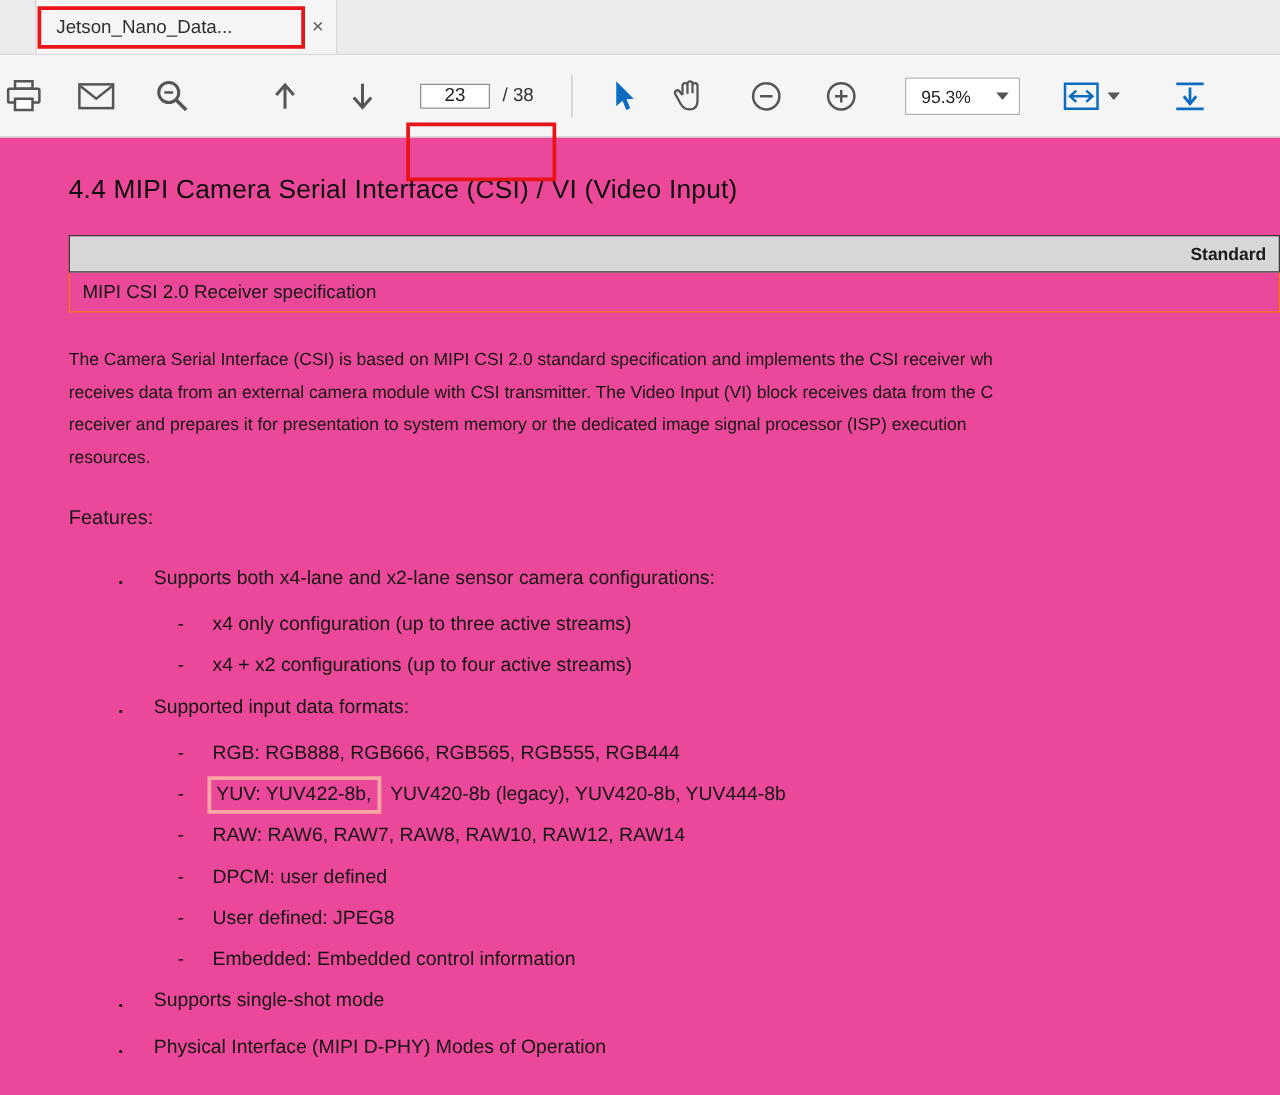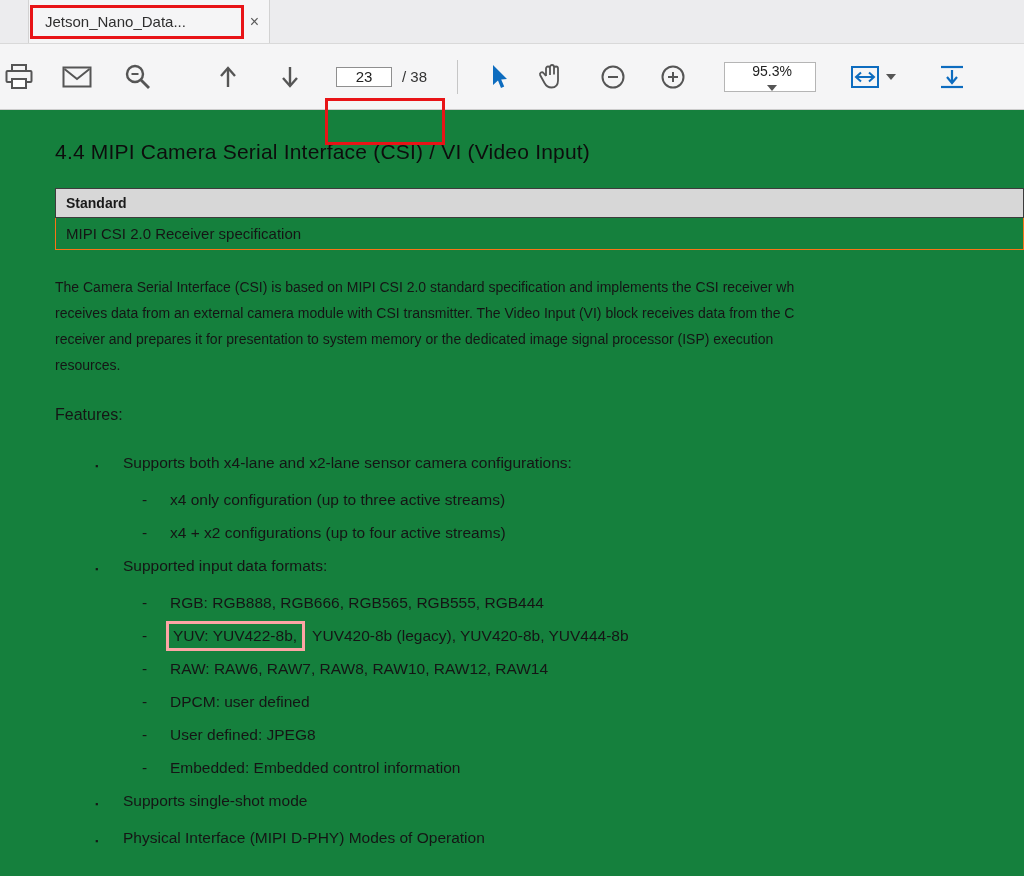--- a/index.html
+++ b/index.html
@@ -1,18 +1,18 @@
 <!DOCTYPE html>
 <html><head>
 <meta charset="utf-8">
 <style>
   * { margin:0; padding:0; box-sizing:border-box; }
   html,body { width:1024px; height:876px; overflow:hidden; }
   body { font-family:"Liberation Sans", sans-serif; background:#fff; }
-  .page { position:relative; width:1024px; height:876px; background:#15803d; overflow:hidden; }
+  .page { position:relative; width:1024px; height:876px; background:#ec4899; overflow:hidden; }
 
   
   .tab-bar { position:relative; height:44px; background:#ececee; border-bottom:1px solid #d9d9d9; display:flex; align-items:stretch; }
   .tab { position:relative; margin-left:28px; width:242px; background:#f5f5f6; border-left:1px solid #d2d2d2; border-right:1px solid #d2d2d2; display:flex; align-items:center; padding:0 10px 0 16px; cursor:default; }
   .tab-title { font-size:15px; color:#2f2f2f; flex:1; white-space:nowrap; overflow:hidden; }
   .tab-close { color:#5a5a5a; font-size:16px; margin-left:8px; line-height:1; }
 
   
   .toolbar { position:relative; height:66px; background:#f5f5f6; border-bottom:1px solid #cdcdcd; display:flex; align-items:center; }
   .tb-icon { display:flex; align-items:center; justify-content:center; flex:0 0 auto; }
@@ -21,37 +21,37 @@
   .i-zoomsel { margin-left:32px; }
   .i-up      { margin-left:64px; }
   .i-down    { margin-left:38px; }
   .page-input { margin-left:34px; width:56px; height:20px; border:1px solid #8f8f8f; background:#fff; text-align:center; font-size:15px; color:#222; font-family:"Liberation Sans", sans-serif; }
   .page-total { margin-left:10px; font-size:15px; color:#333; white-space:nowrap; }
   .tb-sep { margin-left:30px; width:1px; height:34px; background:#c6c6c6; }
   .i-cursor { margin-left:30px; }
   .i-hand   { margin-left:30px; }
   .i-minus  { margin-left:36px; }
   .i-plus   { margin-left:34px; }
-  .zoom-box { margin-left:38px; width:92px; height:30px; background:#fff; border:1px solid #b5b5b5; display:flex; align-items:center; padding:0 8px 0 12px;flex-direction:column; }
+  .zoom-box { margin-left:38px; width:92px; height:30px; background:#fff; border:1px solid #b5b5b5; display:flex; align-items:center; padding:0 8px 0 12px; }
   .zoom-val { flex:1; font-size:14px; color:#222; }
   .caret { width:0; height:0; border-left:5px solid transparent; border-right:5px solid transparent; border-top:6px solid #555; }
   .i-fit { margin-left:34px; display:flex; align-items:center; }
   .i-fit .caret { margin-left:6px; }
   .i-scroll { margin-left:42px; }
 
   
   .annot { position:absolute; border:3px solid #e81417; pointer-events:none; }
   .annot-tab { left:30px; top:5px; width:214px; height:34px; }
   .annot-page { left:325px; top:54px; width:120px; height:47px; }
 
   
   .doc { padding-top:30px; color:#111; }
   .doc-heading { margin-left:55px; font-size:21px; font-weight:400; color:#0d0d0d; letter-spacing:.2px; white-space:nowrap; }
   .std-table { margin:24px 0 0 55px; width:969px; border-collapse:collapse; }
-  .std-table th { background:#d7d7d7; text-align:left; font-size:14px; font-weight:700; color:#1a1a1a; padding:6px 10px; border:1px solid #3c3c3c; }
+  .std-table th { background:#d7d7d7; text-align:right; font-size:14px; font-weight:700; color:#1a1a1a; padding:6px 10px; border:1px solid #3c3c3c; }
   .std-table td { font-size:15px; color:#151515; padding:7px 10px; border:1px solid #f97316; white-space:nowrap; }
   .std-table sup { font-size:9px; }
 
   .para { margin:24px 0 0 55px; font-size:14px; line-height:26px; color:#151515; }
   .para div { white-space:nowrap; }
 
   .features { margin:28px 0 0 55px; font-size:16px; color:#151515; }
 
   .list { margin-top:28px; font-size:15.5px; color:#151515; }
   .li { display:flex; line-height:21px; margin-bottom:12px; white-space:nowrap; }

